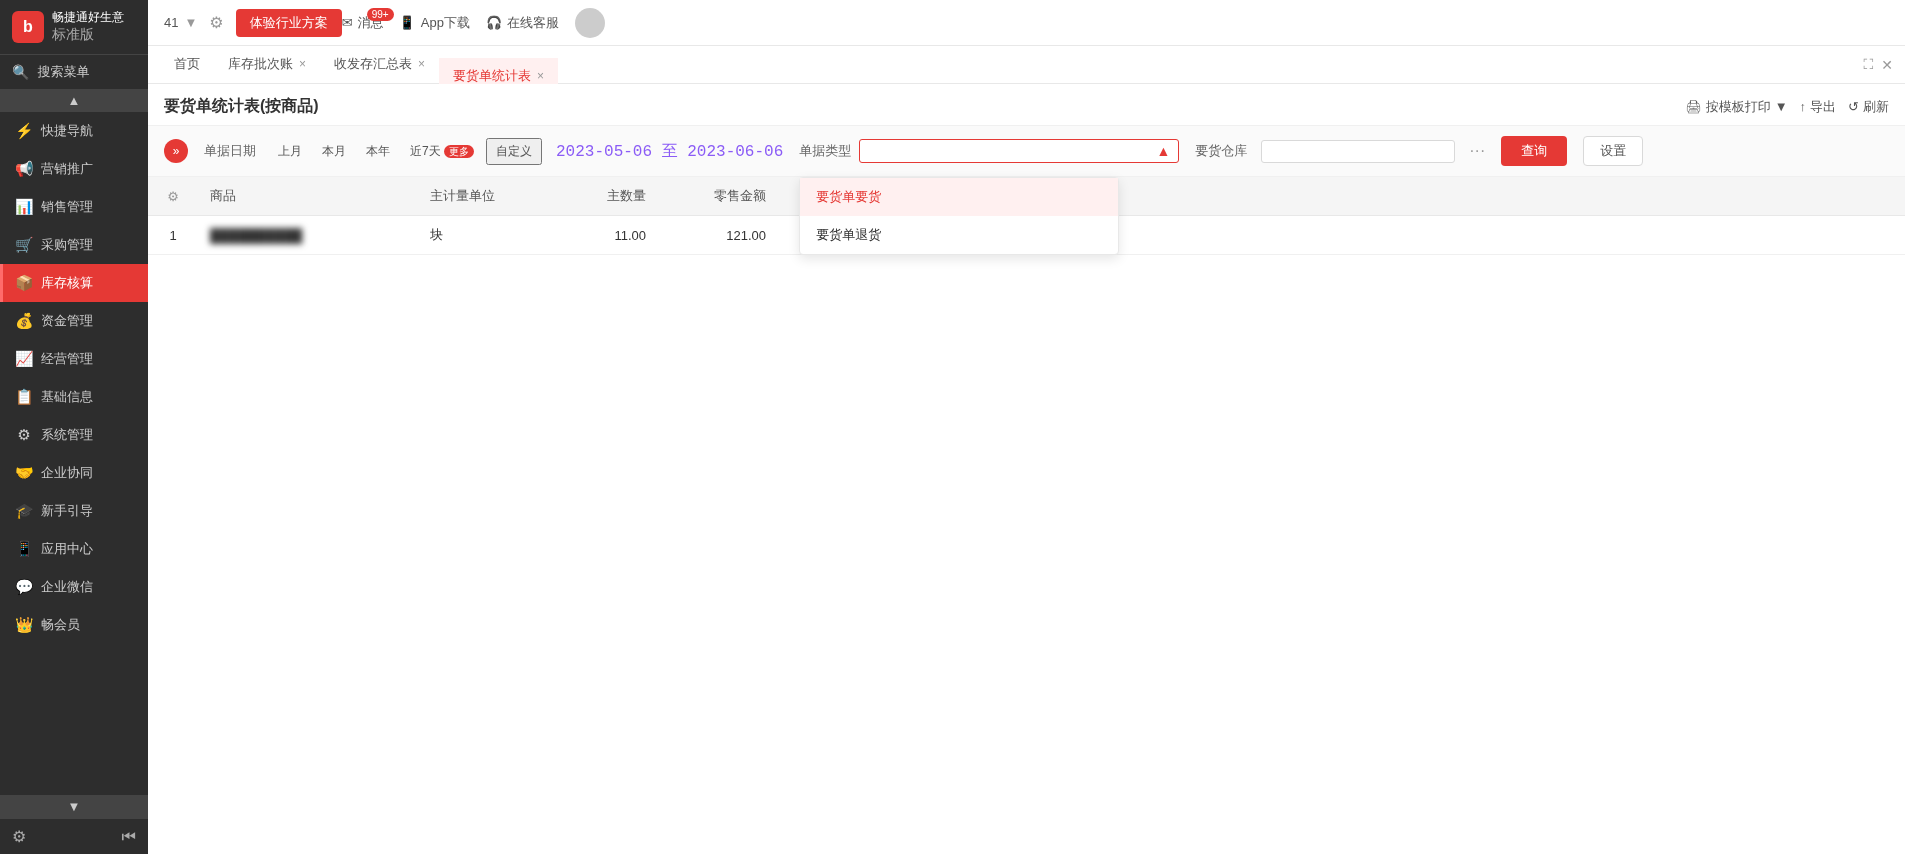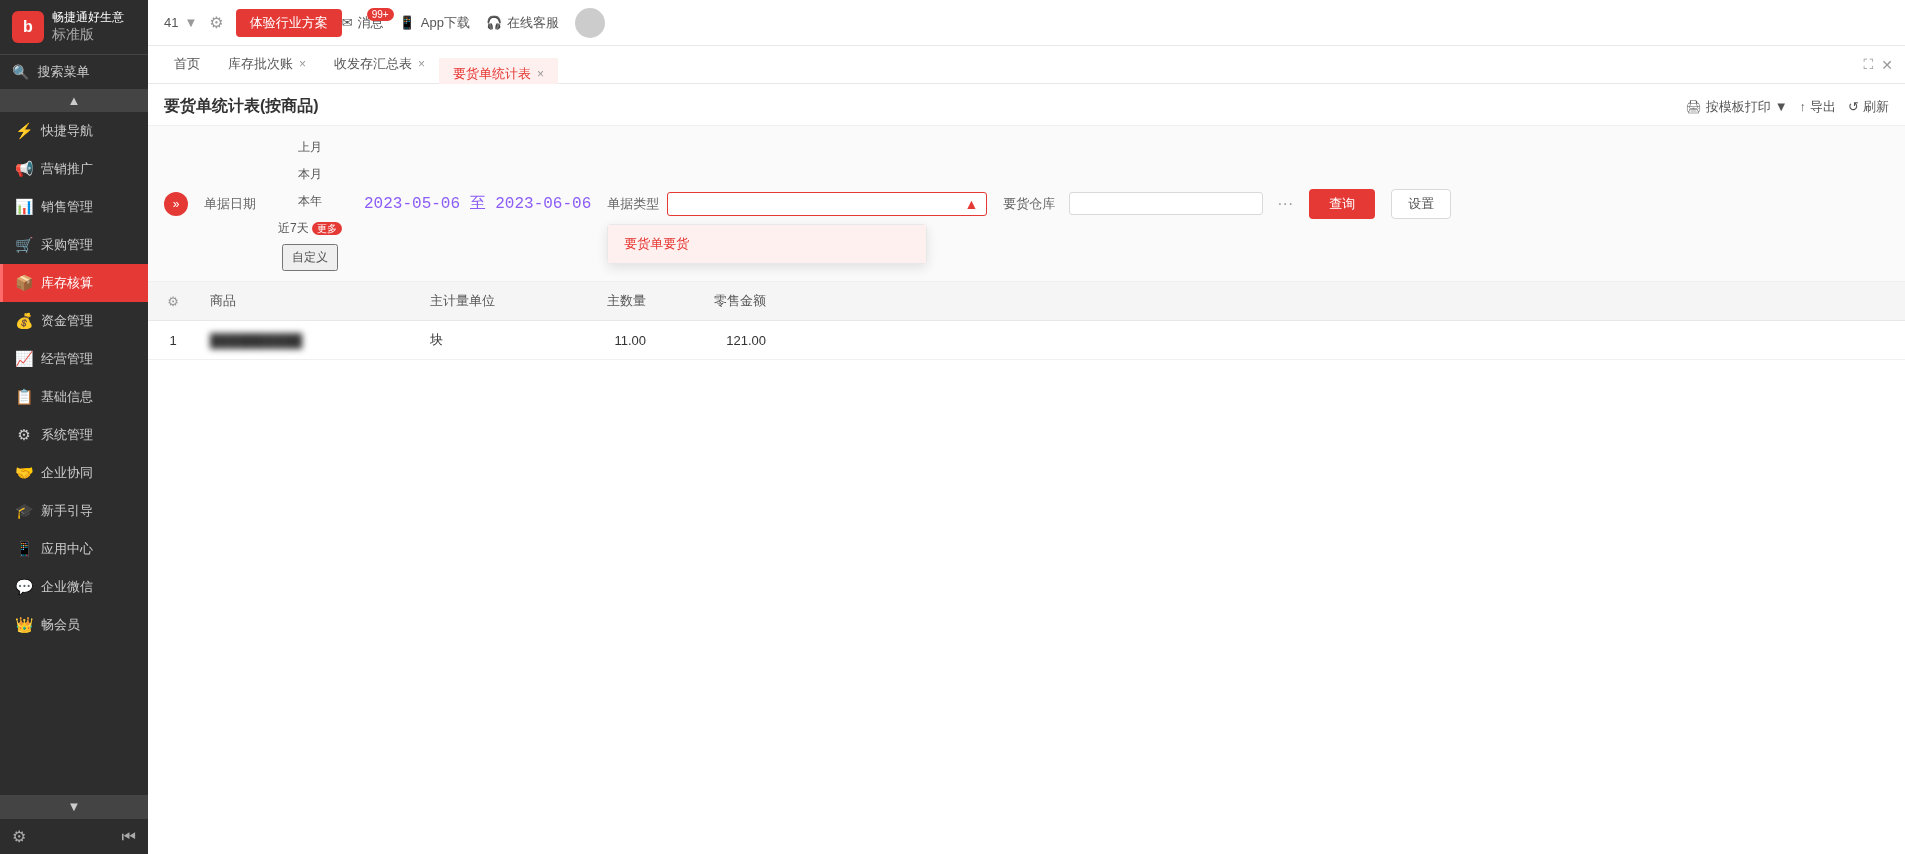--- a/index.html
+++ b/index.html
@@ -172,21 +172,21 @@
       display: flex;
       align-items: center;
       padding: 0 14px;
       height: 38px;
       cursor: pointer;
       font-size: 13px;
       color: #555;
       border-bottom: 2px solid transparent;
       white-space: nowrap;
     }
-    .tab-item.active { color: #e53935; background: #fff0f0; border-bottom: 6px solid #1d4ed8; margin-top: 24px; }
+    .tab-item.active { color: #e53935; background: #fff0f0; border-bottom: 2px solid #1d4ed8; margin-top: 24px; }
     .tab-close {
       margin-left: 6px;
       color: #999;
       font-size: 12px;
       cursor: pointer;
     }
     .tabs-actions {
       margin-left: auto;
       display: flex;
       align-items: center;
@@ -284,21 +284,20 @@
     }
     .filter-label {
       color: #666;
       font-size: 13px;
       white-space: nowrap;
     }
     .date-btns {
       display: flex;
       align-items: center;
       gap: 4px;
-      flex-direction: column;
     }
     .date-btn {
       padding: 3px 8px;
       font-size: 12px;
       color: #555;
       cursor: pointer;
       border-radius: 3px;
       border: none;
       background: transparent;
     }
@@ -389,21 +388,21 @@
       border-radius: 4px;
       padding: 5px 16px;
       font-size: 13px;
       cursor: pointer;
       font-family: Liberation Mono, monospace;
     }
 
     
     .dropdown-overlay {
       position: absolute;
-      top: 32px;
+      top: 38px;
       left: 0;
       z-index: 1000;
       background: #fff;
       border: 1px solid #e8e8e8;
       border-radius: 4px;
       box-shadow: 0 4px 12px rgba(0,0,0,0.1);
       min-width: 320px;
     }
     .dropdown-item {
       padding: 10px 16px;
@@ -643,20 +642,23 @@
         <div class="filter-type-group">
           <span class="filter-label">单据类型</span>
           <div class="filter-type-input-wrap">
             <input class="filter-type-input" type="text" value="" style="">
             <span class="filter-type-chevron">▲</span>
           </div>
 
           <div class="dropdown-overlay">
             <div class="dropdown-item selected">
               <span>要货单要货</span>
+            </div>
+            <div class="dropdown-item">
+              <span>要货单退货</span>
             </div>
           </div>
         </div>
 
         <div class="filter-group">
           <span class="filter-label">要货仓库</span>
           <div class="warehouse-input-wrap">
             <input class="warehouse-input" type="text" value="" style="">
           </div>
           <span class="filter-more-btn">···</span>

